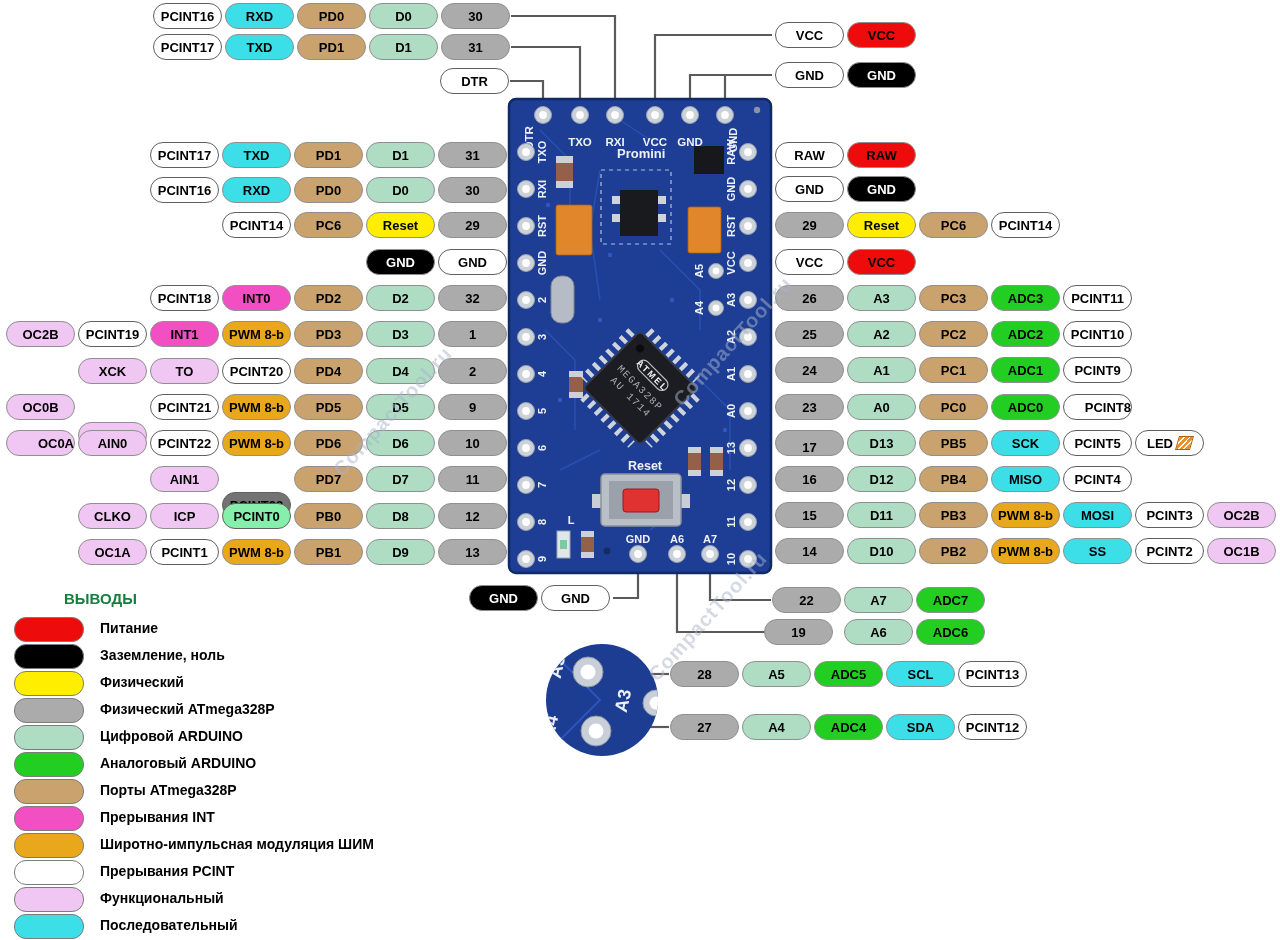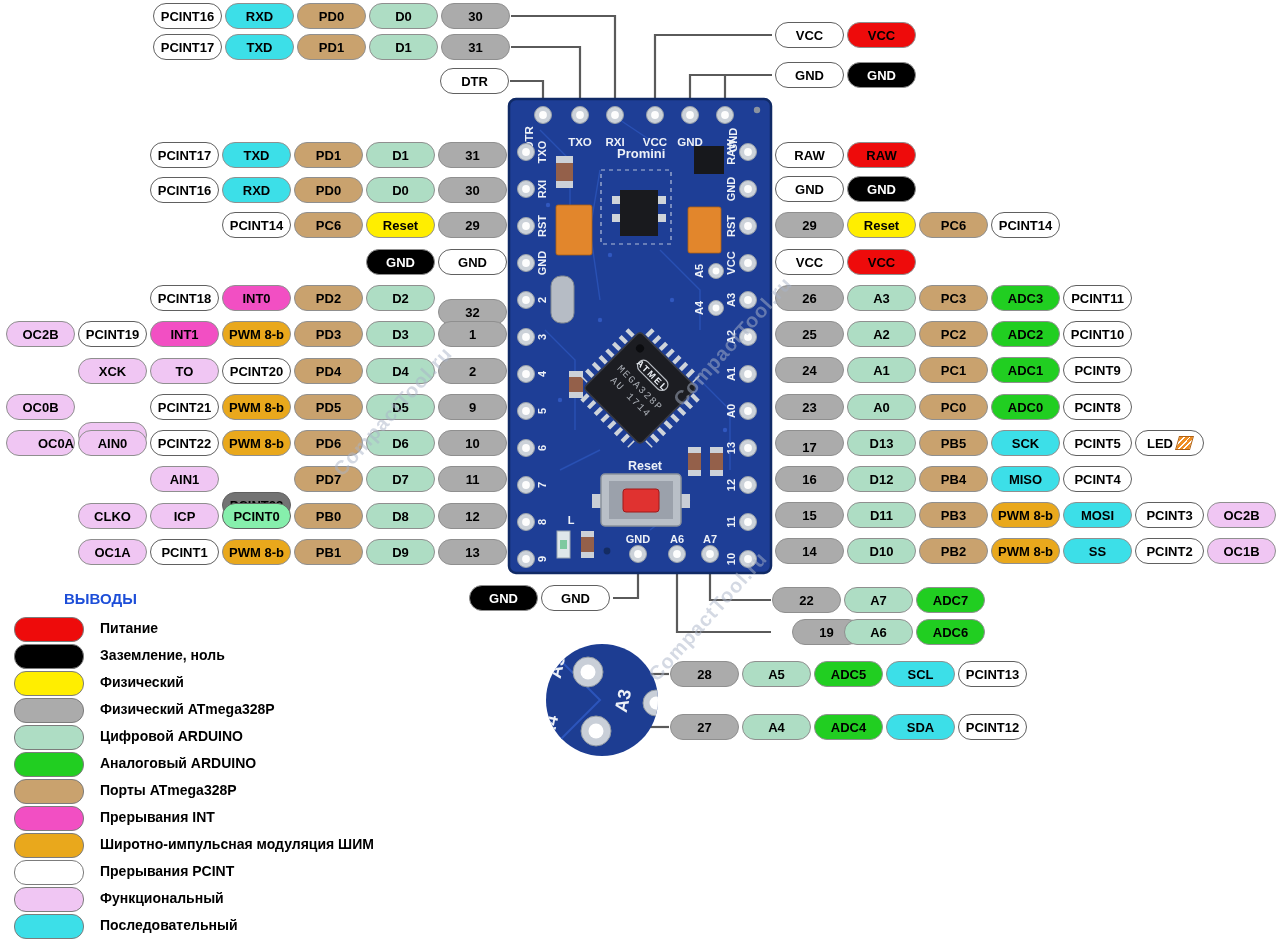--- a/index.html
+++ b/index.html
@@ -5,21 +5,21 @@
   html,body{margin:0;padding:0;background:#fff;}
   #stage{position:relative;width:1280px;height:940px;background:#fff;overflow:hidden;
          font-family:"Liberation Sans",sans-serif;}
   svg{position:absolute;left:0;top:0;}
   .pill{position:absolute;width:69px;height:26px;border-radius:13px;border:1.6px solid #8f8f8f;
         box-sizing:border-box;display:flex;align-items:center;justify-content:center;gap:4px;
         font-weight:bold;font-size:13px;color:#000;background:#fff;z-index:5;white-space:nowrap;}
   .led-glyph{display:inline-block;width:13px;height:12px;border:1px solid #b06010;
         transform:skewX(-16deg);
         background:repeating-linear-gradient(125deg,#ef8e22 0 3px,#ffffff 3px 4.6px);}
-  .legend-title{position:absolute;left:64px;top:590px;font-weight:bold;font-size:15px;color:#1d4ed8;z-index:5;}
+  .legend-title{position:absolute;left:64px;top:590px;font-weight:bold;font-size:15px;color:#15803d;z-index:5;}
   .legend-pill{position:absolute;left:14px;width:70px;height:25px;border-radius:12px;
         border:1.4px solid #7c7c7c;box-sizing:border-box;z-index:5;}
   .legend-label{position:absolute;left:100px;font-weight:bold;font-size:14px;color:#000;z-index:5;white-space:nowrap;}
   .silk{fill:#edf1f7;font-family:"Liberation Sans",sans-serif;font-weight:bold;}
   .wm-diag{position:absolute;font-size:20px;font-weight:bold;color:#aab4c8;opacity:.5;
         transform:rotate(-48deg);z-index:8;letter-spacing:1px;}
   .wm-big{position:absolute;left:352px;top:752px;font-size:97px;font-weight:normal;letter-spacing:2px;
         color:rgba(255,255,255,0.55);-webkit-text-stroke:2px #d2d2d2;z-index:9;}
 </style>
 </head>
@@ -340,21 +340,21 @@
       </div>
       <div class="pill" style="background: rgb(242, 79, 195); border-color: rgb(143, 143, 143); left: 222px; top: 285px;">
         <span>INT0</span>
       </div>
       <div class="pill" style="background: rgb(201, 162, 110); border-color: rgb(143, 143, 143); left: 294px; top: 285px;">
         <span>PD2</span>
       </div>
       <div class="pill" style="background: rgb(174, 221, 196); border-color: rgb(143, 143, 143); left: 366px; top: 285px;">
         <span>D2</span>
       </div>
-      <div class="pill" style="background: rgb(171, 171, 171); border-color: rgb(143, 143, 143); left: 438px; top: 299px;">
+      <div class="pill" style="background: rgb(171, 171, 171); border-color: rgb(143, 143, 143); left: 438px; top: 285px;">
         <span>32</span>
       </div>
       <div class="pill" style="background: rgb(240, 198, 243); border-color: rgb(143, 143, 143); left: 6px; top: 321px;">
         <span>OC2B</span>
       </div>
       <div class="pill" style="background: rgb(255, 255, 255); border-color: rgb(96, 96, 96); left: 78px; top: 321px;">
         <span>PCINT19</span>
       </div>
       <div class="pill" style="background: rgb(242, 79, 195); border-color: rgb(143, 143, 143); left: 150px; top: 321px;">
         <span>INT1</span>
@@ -580,21 +580,21 @@
       </div>
       <div class="pill" style="background: rgb(174, 221, 196); border-color: rgb(143, 143, 143); left: 847px; top: 394px;">
         <span>A0</span>
       </div>
       <div class="pill" style="background: rgb(201, 162, 110); border-color: rgb(143, 143, 143); left: 919px; top: 394px;">
         <span>PC0</span>
       </div>
       <div class="pill" style="background: rgb(33, 206, 33); border-color: rgb(143, 143, 143); left: 991px; top: 394px;">
         <span>ADC0</span>
       </div>
-      <div class="pill" style="background: rgb(255, 255, 255); border-color: rgb(96, 96, 96); left: 1063px; top: 394px;">
+      <div class="pill" style="background: rgb(255, 255, 255); border-color: rgb(96, 96, 96); left: 1063px; top: 394px; justify-content: flex-end;">
         <span>PCINT8</span>
       </div>
       <div class="pill" style="background: rgb(171, 171, 171); border-color: rgb(143, 143, 143); left: 775px; top: 430px; align-items: flex-end;">
         <span>17</span>
       </div>
       <div class="pill" style="background: rgb(174, 221, 196); border-color: rgb(143, 143, 143); left: 847px; top: 430px;">
         <span>D13</span>
       </div>
       <div class="pill" style="background: rgb(201, 162, 110); border-color: rgb(143, 143, 143); left: 919px; top: 430px;">
         <span>PB5</span>
@@ -668,21 +668,21 @@
       </div>
       <div class="pill" style="background: rgb(171, 171, 171); border-color: rgb(143, 143, 143); left: 772px; top: 587px;">
         <span>22</span>
       </div>
       <div class="pill" style="background: rgb(174, 221, 196); border-color: rgb(143, 143, 143); left: 844px; top: 587px;">
         <span>A7</span>
       </div>
       <div class="pill" style="background: rgb(33, 206, 33); border-color: rgb(143, 143, 143); left: 916px; top: 587px;">
         <span>ADC7</span>
       </div>
-      <div class="pill" style="background: rgb(171, 171, 171); border-color: rgb(143, 143, 143); left: 792px; top: 619px;">
+      <div class="pill" style="background: rgb(171, 171, 171); border-color: rgb(143, 143, 143); left: 764px; top: 619px;">
         <span>19</span>
       </div>
       <div class="pill" style="background: rgb(174, 221, 196); border-color: rgb(143, 143, 143); left: 844px; top: 619px;">
         <span>A6</span>
       </div>
       <div class="pill" style="background: rgb(33, 206, 33); border-color: rgb(143, 143, 143); left: 916px; top: 619px;">
         <span>ADC6</span>
       </div>
       <div class="pill" style="background: rgb(171, 171, 171); border-color: rgb(143, 143, 143); left: 670px; top: 661px;">
         <span>28</span>

